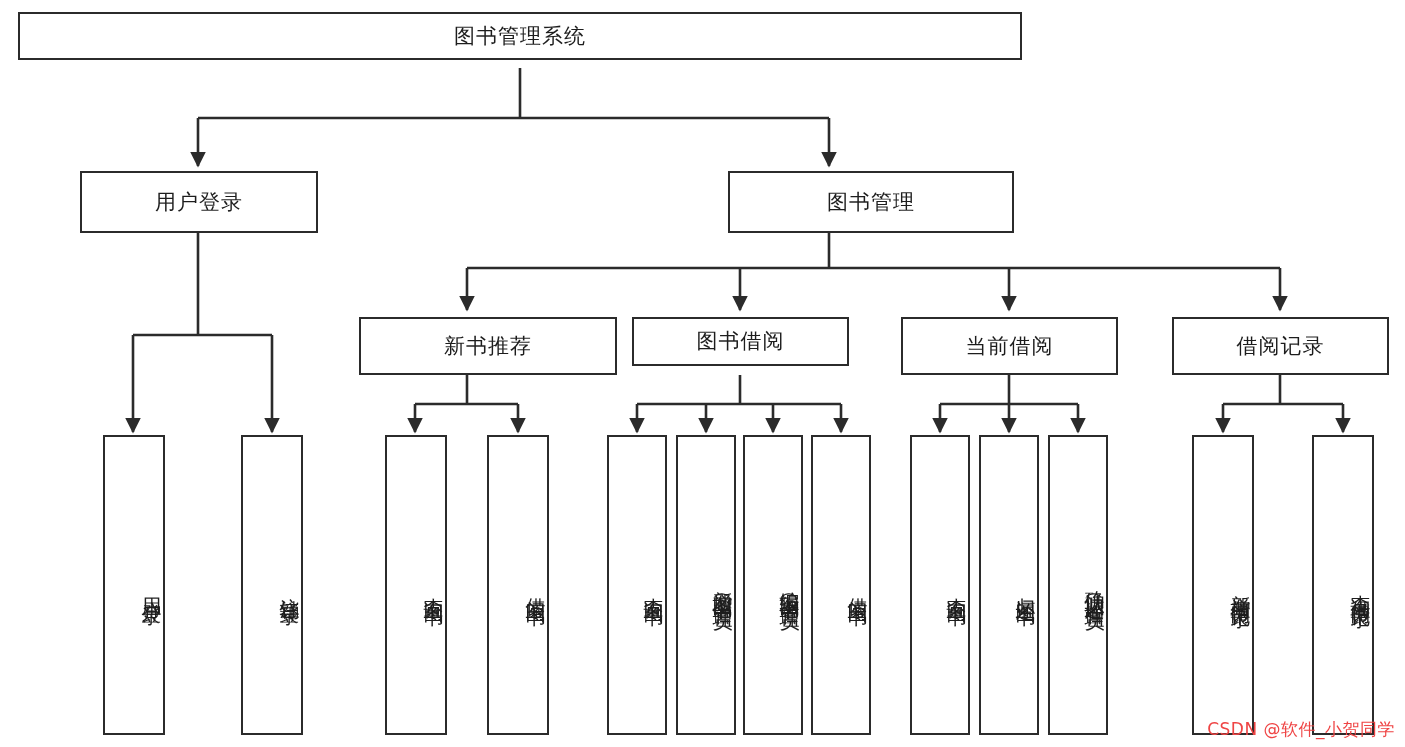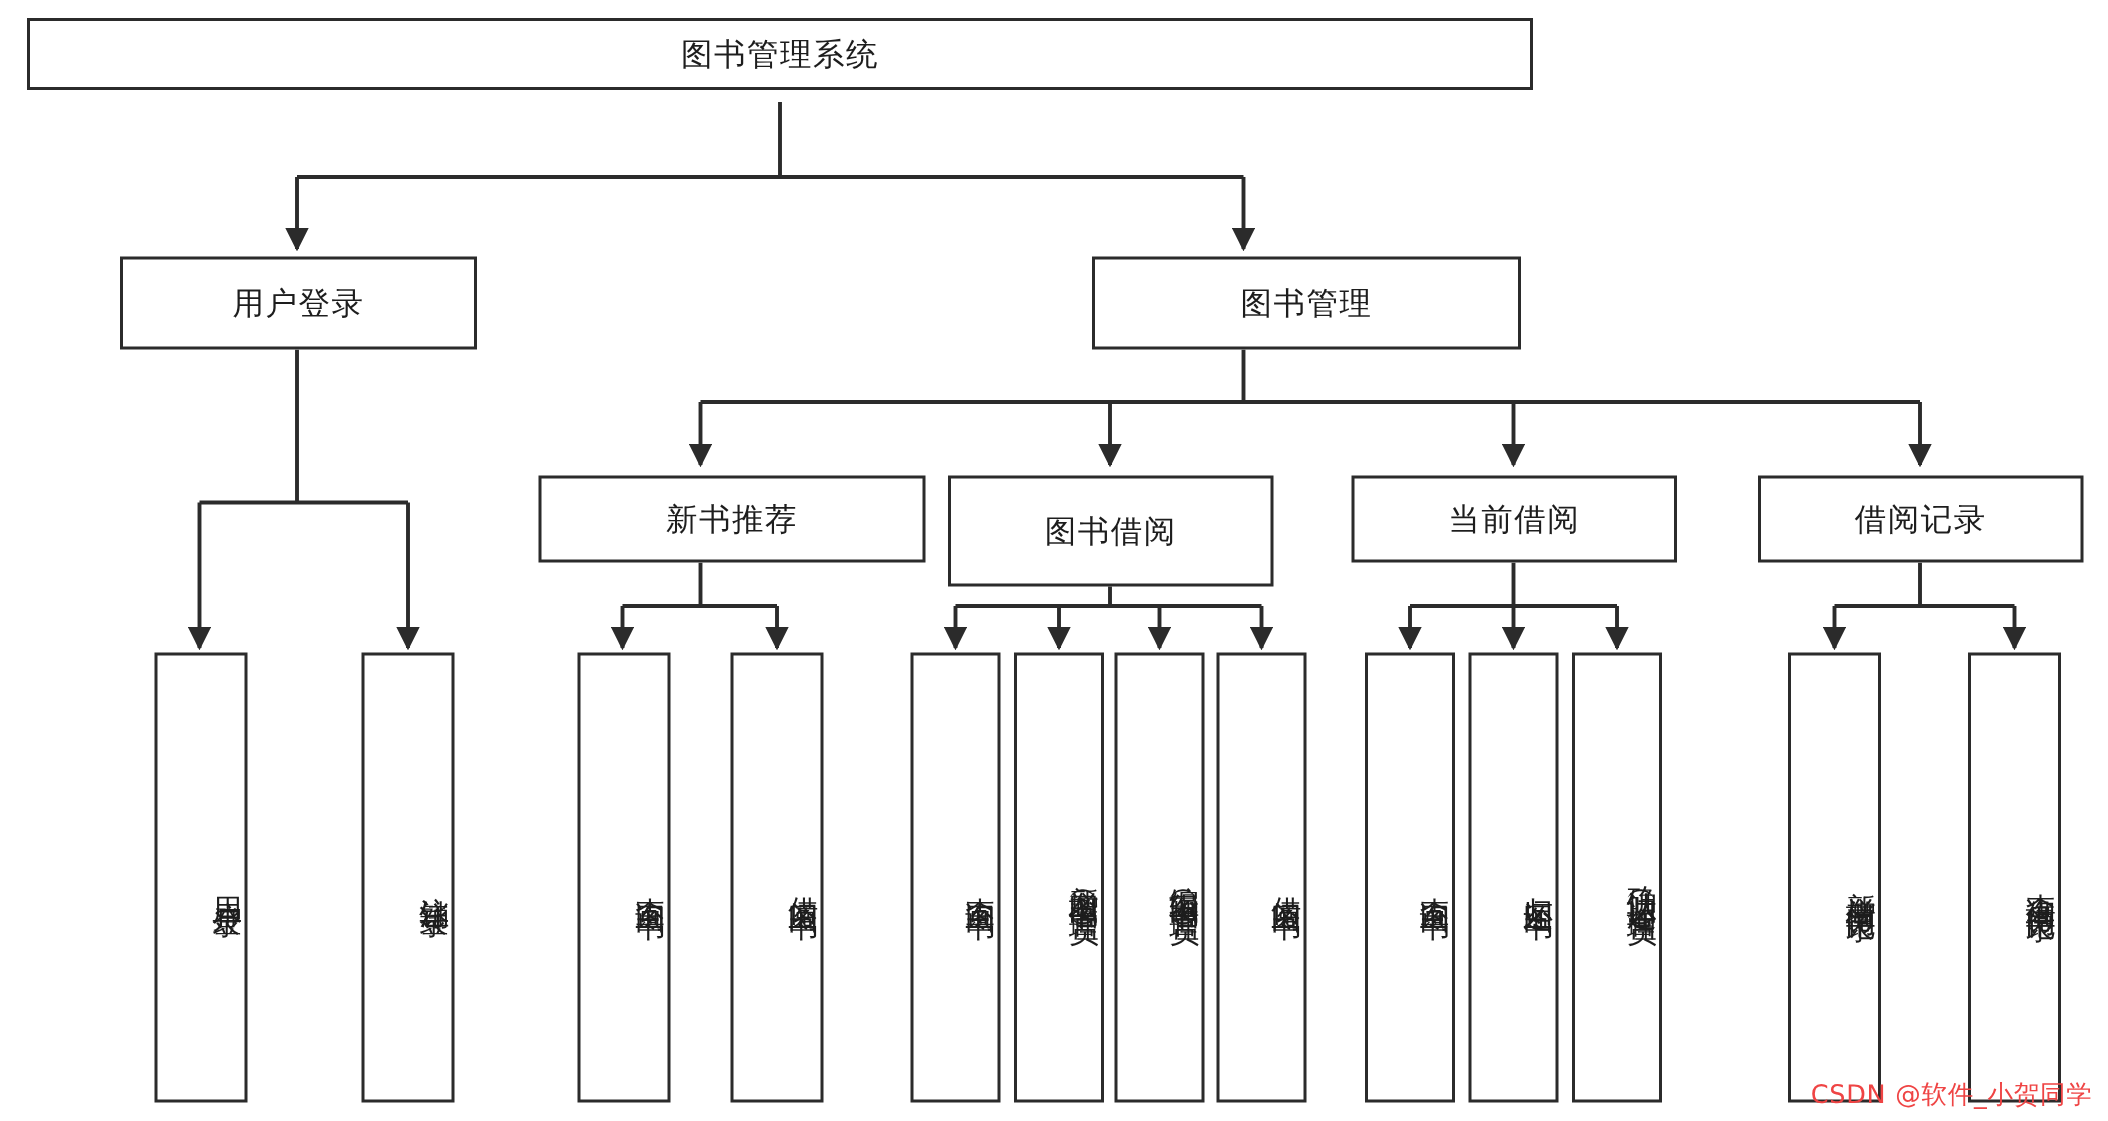--- a/index.html
+++ b/index.html
@@ -133,21 +133,21 @@
   <div class="node horiz" style="left:80px; top:171px; width:238px; height:62px;">
     <span class="node-label">用户登录</span>
   </div>
   <div class="node horiz" style="left:711px; top:171px; width:286px; height:62px;margin-left:17px;">
     <span class="node-label">图书管理</span>
   </div>
 
   <div class="node horiz" style="left:359px; top:317px; width:258px; height:58px;">
     <span class="node-label">新书推荐</span>
   </div>
-  <div class="node horiz" style="left:632px; top:317px; width:217px; height:74px;">
+  <div class="node horiz" style="left:632px; top:317px; width:217px; height:49px;">
     <span class="node-label">图书借阅</span>
   </div>
   <div class="node horiz" style="left:901px; top:317px; width:217px; height:58px;">
     <span class="node-label">当前借阅</span>
   </div>
   <div class="node horiz" style="left:1172px; top:317px; width:217px; height:58px;">
     <span class="node-label">借阅记录</span>
   </div>
 
   <div class="node vert" style="left:103px; top:435px; width:62px; height:300px;">

